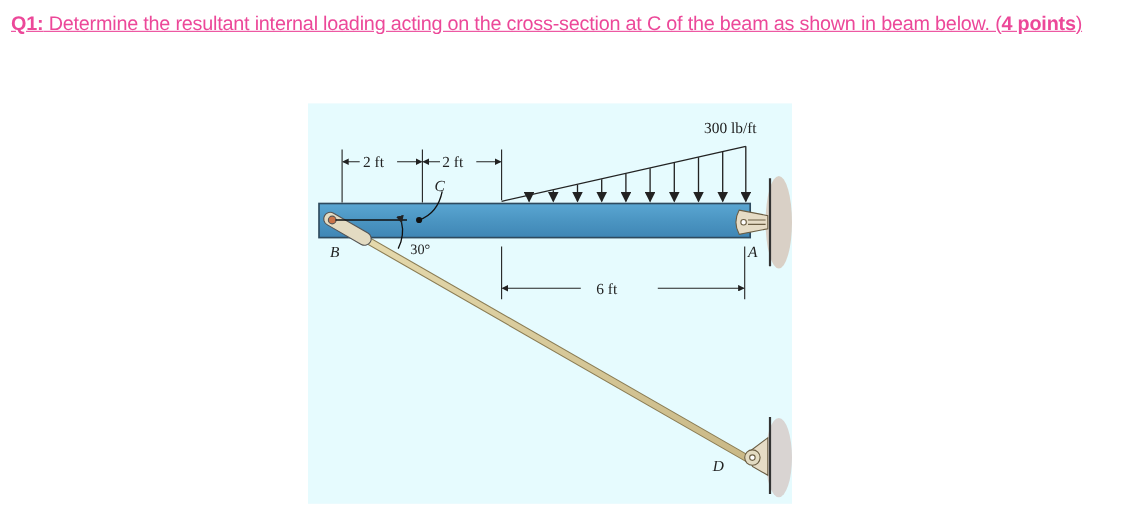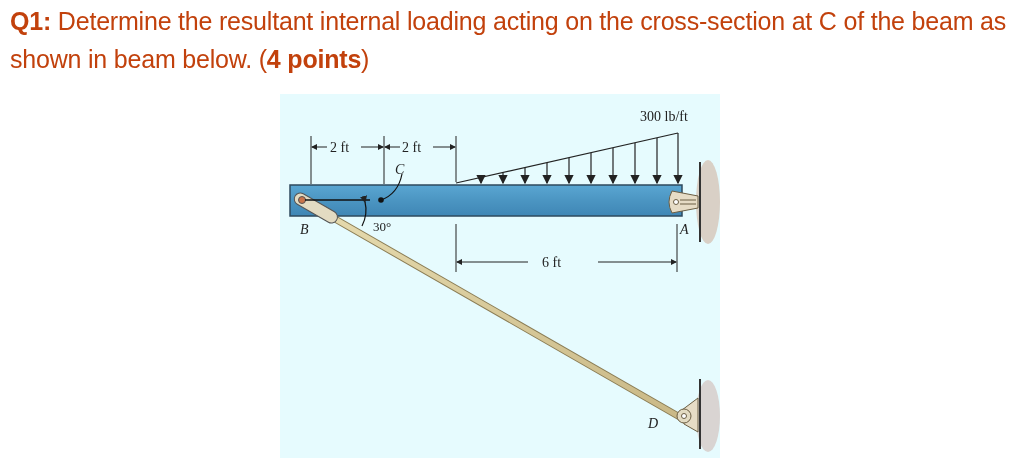--- a/index.html
+++ b/index.html
@@ -1,17 +1,17 @@
 <!DOCTYPE html>
 <html><head>
 <meta charset="utf-8">
 <style>
   html, body { margin:0; padding:0; background:#ffffff; }
   body { width:1024px; height:459px; position:relative; overflow:hidden; font-family:"Liberation Sans", sans-serif; }
-  .question { position:absolute; left:10px; top:2px; width:1010px; font-size:25px; line-height:38px; color:#c2410c; letter-spacing:-0.2px; }
+  .question { position:absolute; left:10px; top:2px; width:1010px; font-size:18px; line-height:38px; color:#ec4899; letter-spacing:-0.2px;text-decoration:underline; }
   .question b { font-weight:bold; }
   .figure { position:absolute; left:280px; top:94px; width:440px; height:364px; background:#e6fbfe; }
   svg text { font-family:"Liberation Serif", serif; fill:#222; }
 </style>
 </head>
 <body>
 
 <div class="question">
   <b>Q1:</b><span> Determine the resultant internal loading acting on the cross-section at C of the beam as shown in beam below. (</span><b>4 points</b><span>)</span>
 </div>

